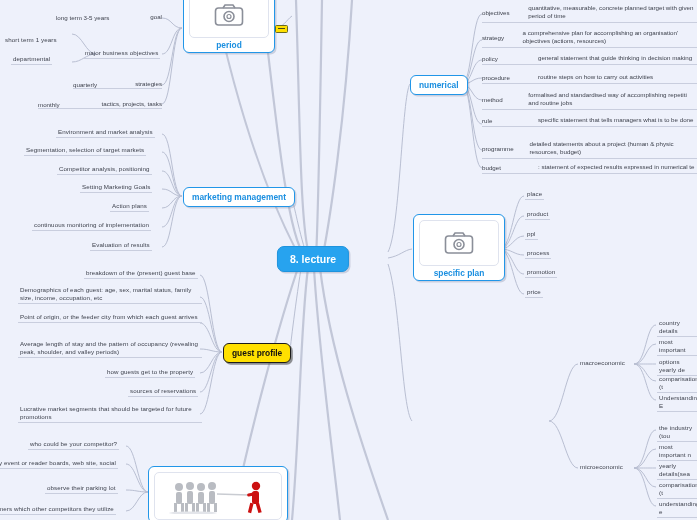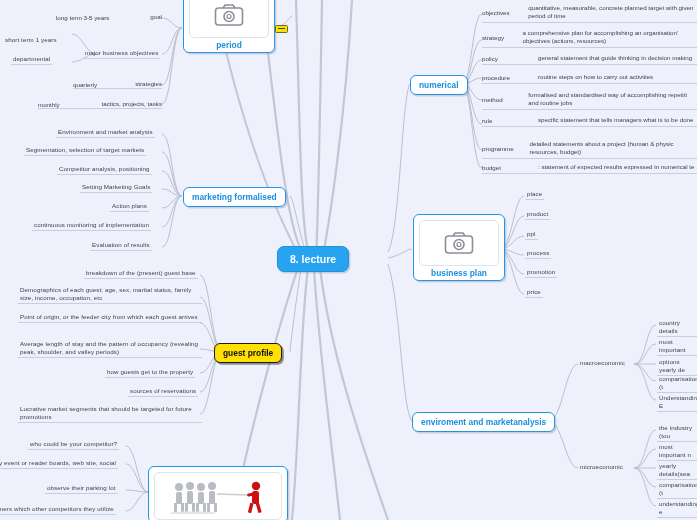--- a/index.html
+++ b/index.html
@@ -191,31 +191,31 @@
   <div class="row2" style="left:73px;top:80px;width:89px;border-bottom:1px solid #c9cede;">
     <span class="k">quarterly</span>
     <span class="v" style="margin-left:auto;">strategies</span>
   </div>
   <div class="row2" style="left:38px;top:100px;width:124px;border-bottom:1px solid #c9cede;">
     <span class="k">monthly</span>
     <span class="v" style="margin-left:auto;">tactics, projects, tasks</span>
   </div>
 
   <div class="topic" style="left:183px;top:187px;">
-    <span>marketing formalised</span>
+    <span>marketing management</span>
   </div>
   <div class="leaf" style="left:56px;top:128px;">Environment and market analysis</div>
   <div class="leaf" style="left:24px;top:146px;">Segmentation, selection of target markets</div>
   <div class="leaf" style="left:57px;top:165px;">Competitor analysis, positioning</div>
   <div class="leaf" style="left:80px;top:183px;">Setting Marketing Goals</div>
   <div class="leaf" style="left:110px;top:202px;">Action plans</div>
   <div class="leaf" style="left:32px;top:221px;">continuous monitoring of implementation</div>
   <div class="leaf" style="left:90px;top:241px;">Evaluation of results</div>
 
-  <div class="topic yellow" style="left:214px;top:343px;">
+  <div class="topic yellow" style="left:223px;top:343px;">
     <span>guest profile</span>
   </div>
   <div class="leaf" style="left:84px;top:269px;">breakdown of the (present) guest base</div>
   <div class="leaf wrap" style="left:18px;top:286px;width:180px;">Demographics of each guest: age, sex, marital status, family size, income, occupation, etc</div>
   <div class="leaf wrap" style="left:18px;top:313px;width:180px;">Point of origin, or the feeder city from which each guest arrives</div>
   <div class="leaf wrap" style="left:18px;top:340px;width:180px;">Average length of stay and the pattern of occupancy (revealing peak, shoulder, and valley periods)</div>
   <div class="leaf" style="left:105px;top:368px;">how guests get to the property</div>
   <div class="leaf" style="left:128px;top:387px;">sources of reservations</div>
   <div class="leaf wrap" style="left:18px;top:405px;width:180px;">Lucrative market segments that should be targeted for future promotions</div>
 
@@ -296,32 +296,29 @@
 
   <div class="topic img" style="left:413px;top:214px;width:80px;">
     <div class="imgbox" style="height:44px;">
       <svg width="30" height="24" viewBox="0 0 30 24">
         <rect x="1.5" y="5" width="27" height="17" rx="3" fill="none" stroke="#8b8f99" stroke-width="1.6"></rect>
         <path d="M9 5 L11 2 L19 2 L21 5" fill="none" stroke="#8b8f99" stroke-width="1.6"></path>
         <circle cx="15" cy="13.5" r="5" fill="none" stroke="#8b8f99" stroke-width="1.6"></circle>
         <circle cx="15" cy="13.5" r="2" fill="none" stroke="#8b8f99" stroke-width="1.2"></circle>
       </svg>
     </div>
-    <span class="cap">business plan</span>
+    <span class="cap">specific plan</span>
   </div>
   <div class="leaf" style="left:525px;top:190px;">place</div>
   <div class="leaf" style="left:525px;top:210px;">product</div>
   <div class="leaf" style="left:525px;top:230px;">ppl</div>
   <div class="leaf" style="left:525px;top:249px;">process</div>
   <div class="leaf" style="left:525px;top:268px;">promotion</div>
   <div class="leaf" style="left:525px;top:288px;">price</div>
 
-  <div class="topic" style="left:412px;top:412px;">
-    <span>enviroment and marketanalysis</span>
-  </div>
 
   <div class="leaf nb" style="left:578px;top:359px;">macroeconomic</div>
   <div class="leaf" style="left:657px;top:319px;">country details</div>
   <div class="leaf" style="left:657px;top:338px;">most important </div>
   <div class="leaf" style="left:657px;top:358px;">options yearly de</div>
   <div class="leaf" style="left:657px;top:375px;">comparisation (t</div>
   <div class="leaf" style="left:657px;top:394px;">Understanding, E</div>
 
   <div class="leaf nb" style="left:578px;top:463px;">microeconomic</div>
   <div class="leaf" style="left:657px;top:424px;">the industry (tou</div>

